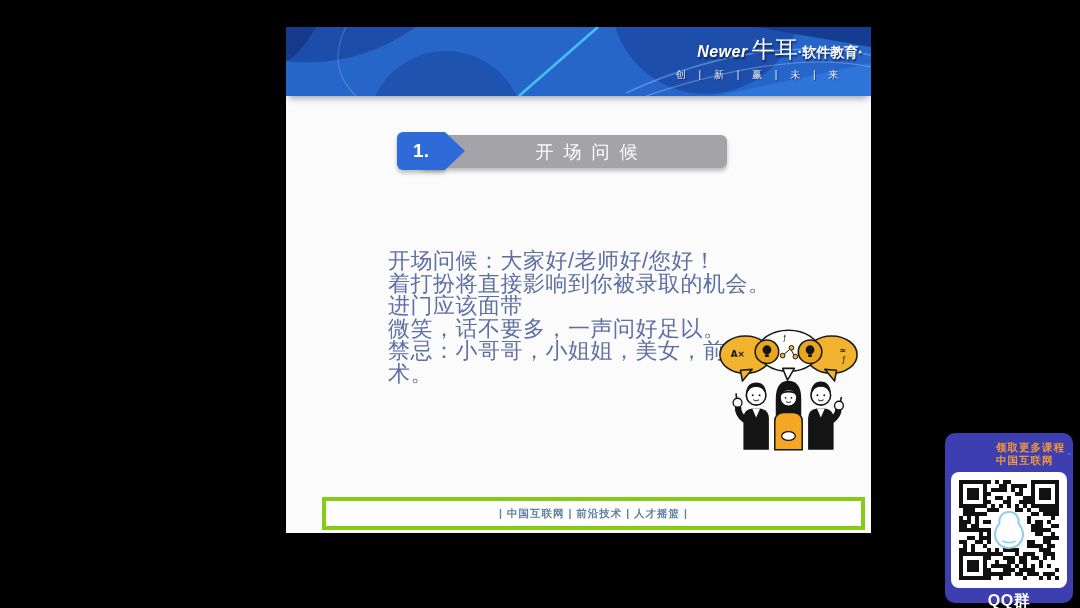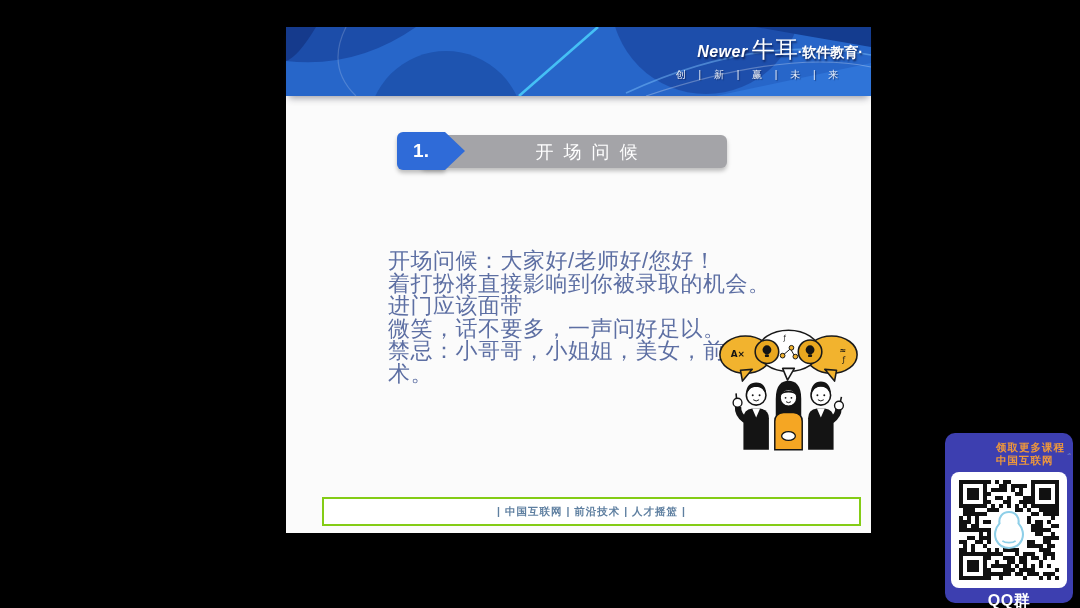--- a/index.html
+++ b/index.html
@@ -41,21 +41,21 @@
   .body-text{position:absolute;left:102px;top:223px;width:400px;
              color:var(--body-text,#5d6fa3);font-size:22px;font-weight:400;
              line-height:22.5px;letter-spacing:.5px;}
 
   
   .people{position:absolute;left:429px;top:296px;width:147px;height:128px;}
   .people svg{display:block;width:100%;height:100%;}
 
   
   .footer-bar{position:absolute;left:36px;top:470px;width:535px;height:25px;
-              background:#fff;border:2px solid #84cc16;
+              background:#fff;border:4px solid #84cc16;
               display:flex;align-items:center;justify-content:center;}
   .footer-bar span{color:var(--footer-text,#5e7fa0);font-size:10.5px;font-weight:700;
                    letter-spacing:1px;}
 
   
   .qr-card{position:absolute;left:945px;top:433px;width:128px;height:170px;
            background:var(--qr-card-bg,#3d3fb0);border-radius:10px;}
   .promo{display:flex;align-items:center;padding:5px 2px 1px 7px;height:32px;margin-left:44px;}
   .promo-text{flex:0 0 auto;color:var(--promo-text-orange,#f0983a);
               font-size:10.5px;font-weight:800;line-height:13px;letter-spacing:1px;}

